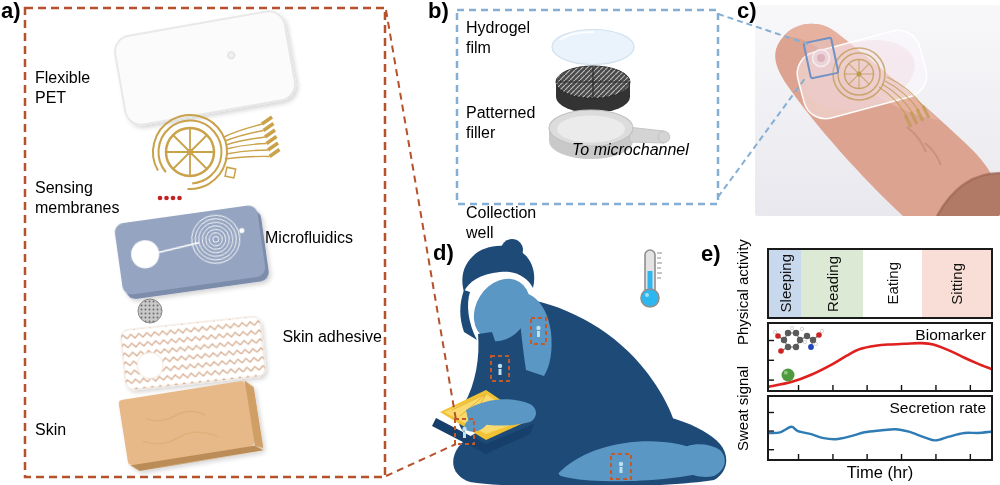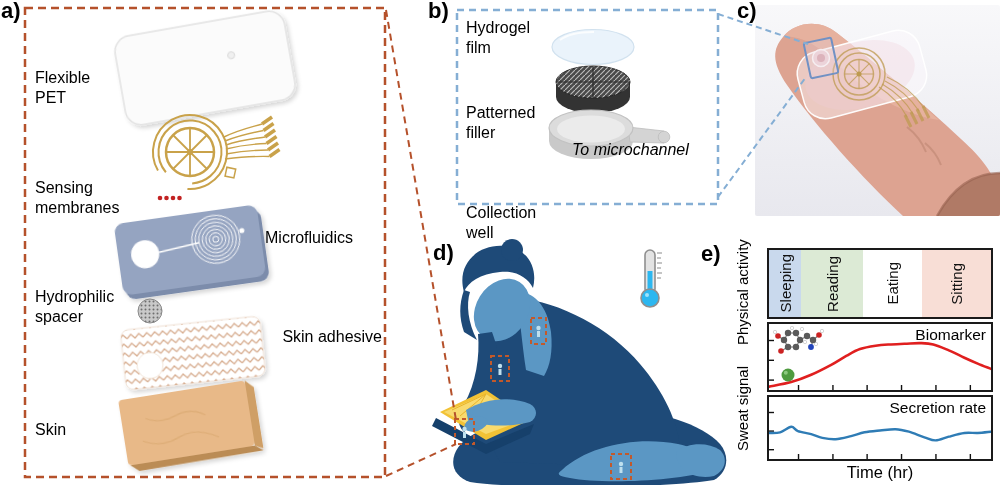--- a/index.html
+++ b/index.html
@@ -260,21 +260,20 @@
 
   <div class="tag" style="left:1px;top:0px;">a)</div>
   <div class="tag" style="left:428px;top:0px;">b)</div>
   <div class="tag" style="left:737px;top:0px;">c)</div>
   <div class="tag" style="left:433px;top:242px;">d)</div>
   <div class="tag" style="left:701px;top:243px;">e)</div>
 
   <div class="lbl" style="left:35px;top:68px;width:80px;">Flexible PET</div>
   <div class="lbl" style="left:35px;top:178px;width:115px;">Sensing membranes</div>
   <div class="lbl" style="left:265px;top:228px;width:118px;">Microfluidics</div>
-  <div class="lbl" style="left:35px;top:287px;width:110px;">Hydrophilic spacer</div>
   <div class="lbl" style="left:252px;top:327px;width:130px;text-align:right;">Skin adhesive</div>
   <div class="lbl" style="left:35px;top:420px;width:70px;">Skin</div>
 
   <div class="lbl" style="left:466px;top:18px;width:90px;">Hydrogel film</div>
   <div class="lbl" style="left:466px;top:93px;width:95px;margin-top:10px;">Patterned filler</div>
   <div class="lbl" style="left:466px;top:161px;width:95px;margin-top:42px;">Collection well</div>
   <div class="lbl" style="left:572px;top:140px;width:125px;font-style:italic;">To microchannel</div>
 
   <div class="ylab" style="left:734px;top:236px;height:112px;">Physical activity</div>
   <div class="ylab" style="left:734px;top:352px;height:112px;">Sweat signal</div>

